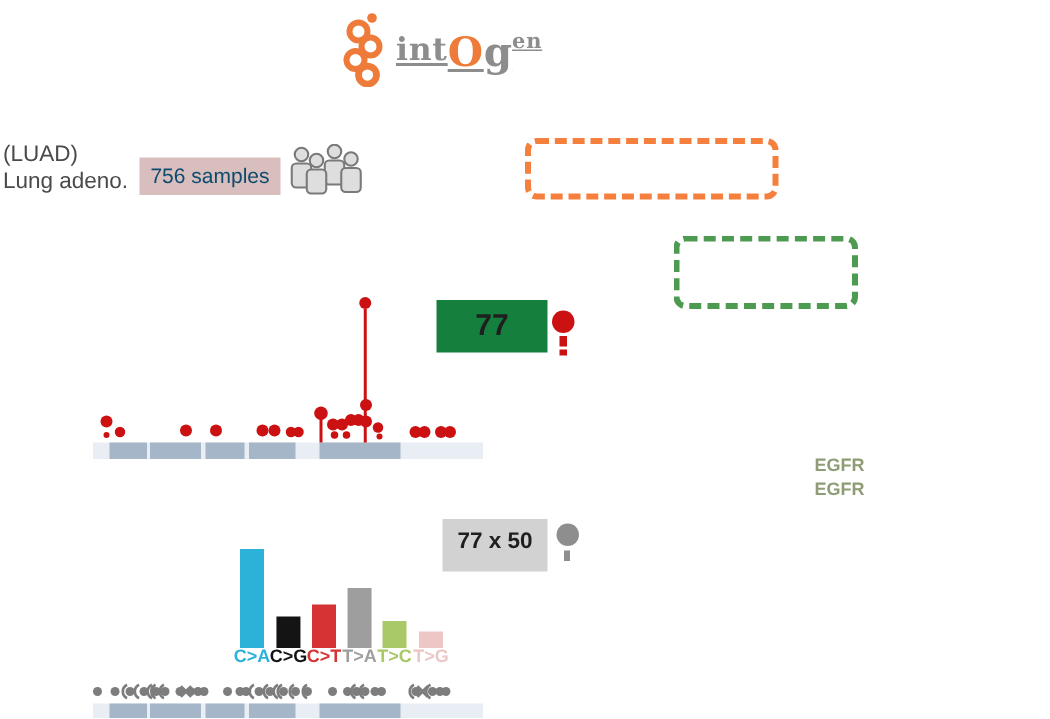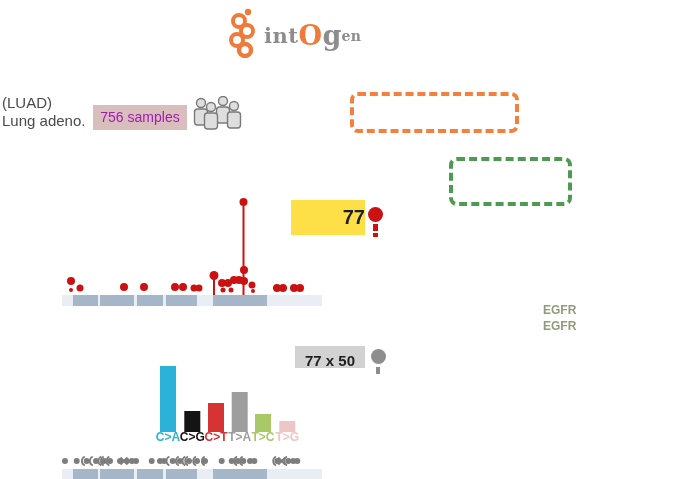--- a/index.html
+++ b/index.html
@@ -2,49 +2,49 @@
 <html><head>
 <meta charset="utf-8">
 <style>
   html,body{margin:0;padding:0;background:#fff;}
   .stage{position:relative;width:700px;height:479px;background:#ffffff;overflow:hidden;
          font-family:"Liberation Sans",sans-serif;}
 
   
   .logo{position:absolute;left:226px;top:8px;display:flex;align-items:flex-start;}
   .logo-icon{width:36px;height:50px;}
-  .logo-text{display:flex;align-items:center;margin-left:2px;margin-top:12px;
+  .logo-text{display:flex;align-items:flex-start;margin-left:2px;margin-top:12px;
              font-family:"DejaVu Serif",serif;font-weight:600;color:#8d8d8d;
-             text-shadow:0 0 2px #fff,0 0 2px #fff;}
+             text-shadow:0 0 2px #fff,0 0 2px #fff;text-decoration:underline;}
   .lt-int{font-size:21px;letter-spacing:.5px;}
   .lt-o{font-size:27px;letter-spacing:.5px;}
   .lt-g{font-size:27px;color:#8d8d8d;}
   .lt-en{font-size:14px;letter-spacing:.5px;}
 
   
   .cohort-label{position:absolute;left:2px;top:94px;font-size:15px;line-height:18px;color:#4a4a4a;}
   .samples-box{position:absolute;left:93px;top:105px;width:94px;height:25px;line-height:25px;
-               text-align:center;font-size:14px;color:#a21caf;}
+               text-align:center;font-size:14px;color:#0c4a6e;}
   .people{position:absolute;left:191px;top:96px;width:52px;height:40px;}
 
   
   .obox{position:absolute;left:350px;top:92px;width:169px;height:41px;box-sizing:border-box;
         border:4px dashed #f5803e;border-radius:8px;}
   .gbox{position:absolute;left:449px;top:157px;width:123px;height:49px;box-sizing:border-box;
         border:4px dashed #4c9b50;border-radius:8px;}
 
   
   .needle-svg{position:absolute;left:54px;top:194px;width:280px;height:118px;}
   .bars-svg{position:absolute;left:138px;top:356px;width:175px;height:92px;}
   .strip-svg{position:absolute;left:54px;top:447px;width:280px;height:32px;}
 
   
   .count-box{position:absolute;left:291px;top:200px;width:74px;height:35px;line-height:35px;
              text-align:center;font-size:20px;font-weight:600;color:#1f1f1f;}
-  .matrix-box{position:absolute;left:295px;top:346px;width:70px;height:22px;line-height:29px;
+  .matrix-box{position:absolute;left:295px;top:346px;width:70px;height:35px;line-height:29px;
               text-align:center;font-size:15px;font-weight:600;color:#1f1f1f;}
 
   
   .lolli{position:absolute;width:16px;display:flex;flex-direction:column;align-items:center;}
   .lolli i{display:block;}
   .lolli .head{width:15px;height:15px;border-radius:50%;}
   .lolli .stem1{width:5px;height:7px;margin-top:2px;}
   .lolli .stem2{width:5px;height:4px;margin-top:2px;}
   .lolli.red{left:367px;top:207px;}
   .lolli.gray{left:370px;top:349px;}
@@ -126,21 +126,21 @@
       <circle cx="244" cy="270" r="4" fill="#cb1111"></circle>
       <circle cx="244" cy="281" r="4" fill="#cb1111"></circle>
       <circle cx="252" cy="285" r="3.5" fill="#cb1111"></circle>
       <circle cx="253" cy="291" r="2" fill="#cb1111"></circle>
       <circle cx="277" cy="288" r="4" fill="#cb1111"></circle>
       <circle cx="283" cy="288" r="4" fill="#cb1111"></circle>
       <circle cx="294" cy="288" r="4" fill="#cb1111"></circle>
       <circle cx="300" cy="288" r="4" fill="#cb1111"></circle>
     </svg>
 
-  <div class="count-box" style="background: #fde047; text-align: right;">77</div>
+  <div class="count-box" style="background: #15803d;">77</div>
   <div class="lolli red">
     <i class="head" style="background: rgb(203, 17, 17);"></i>
       <i class="stem1" style="background: rgb(203, 17, 17);"></i>
       <i class="stem2" style="background: rgb(203, 17, 17);"></i>
   </div>
 
   <div class="gene-label" style="color: rgb(142, 157, 118);">
     <div>EGFR</div>
     <div>EGFR</div>
   </div>

